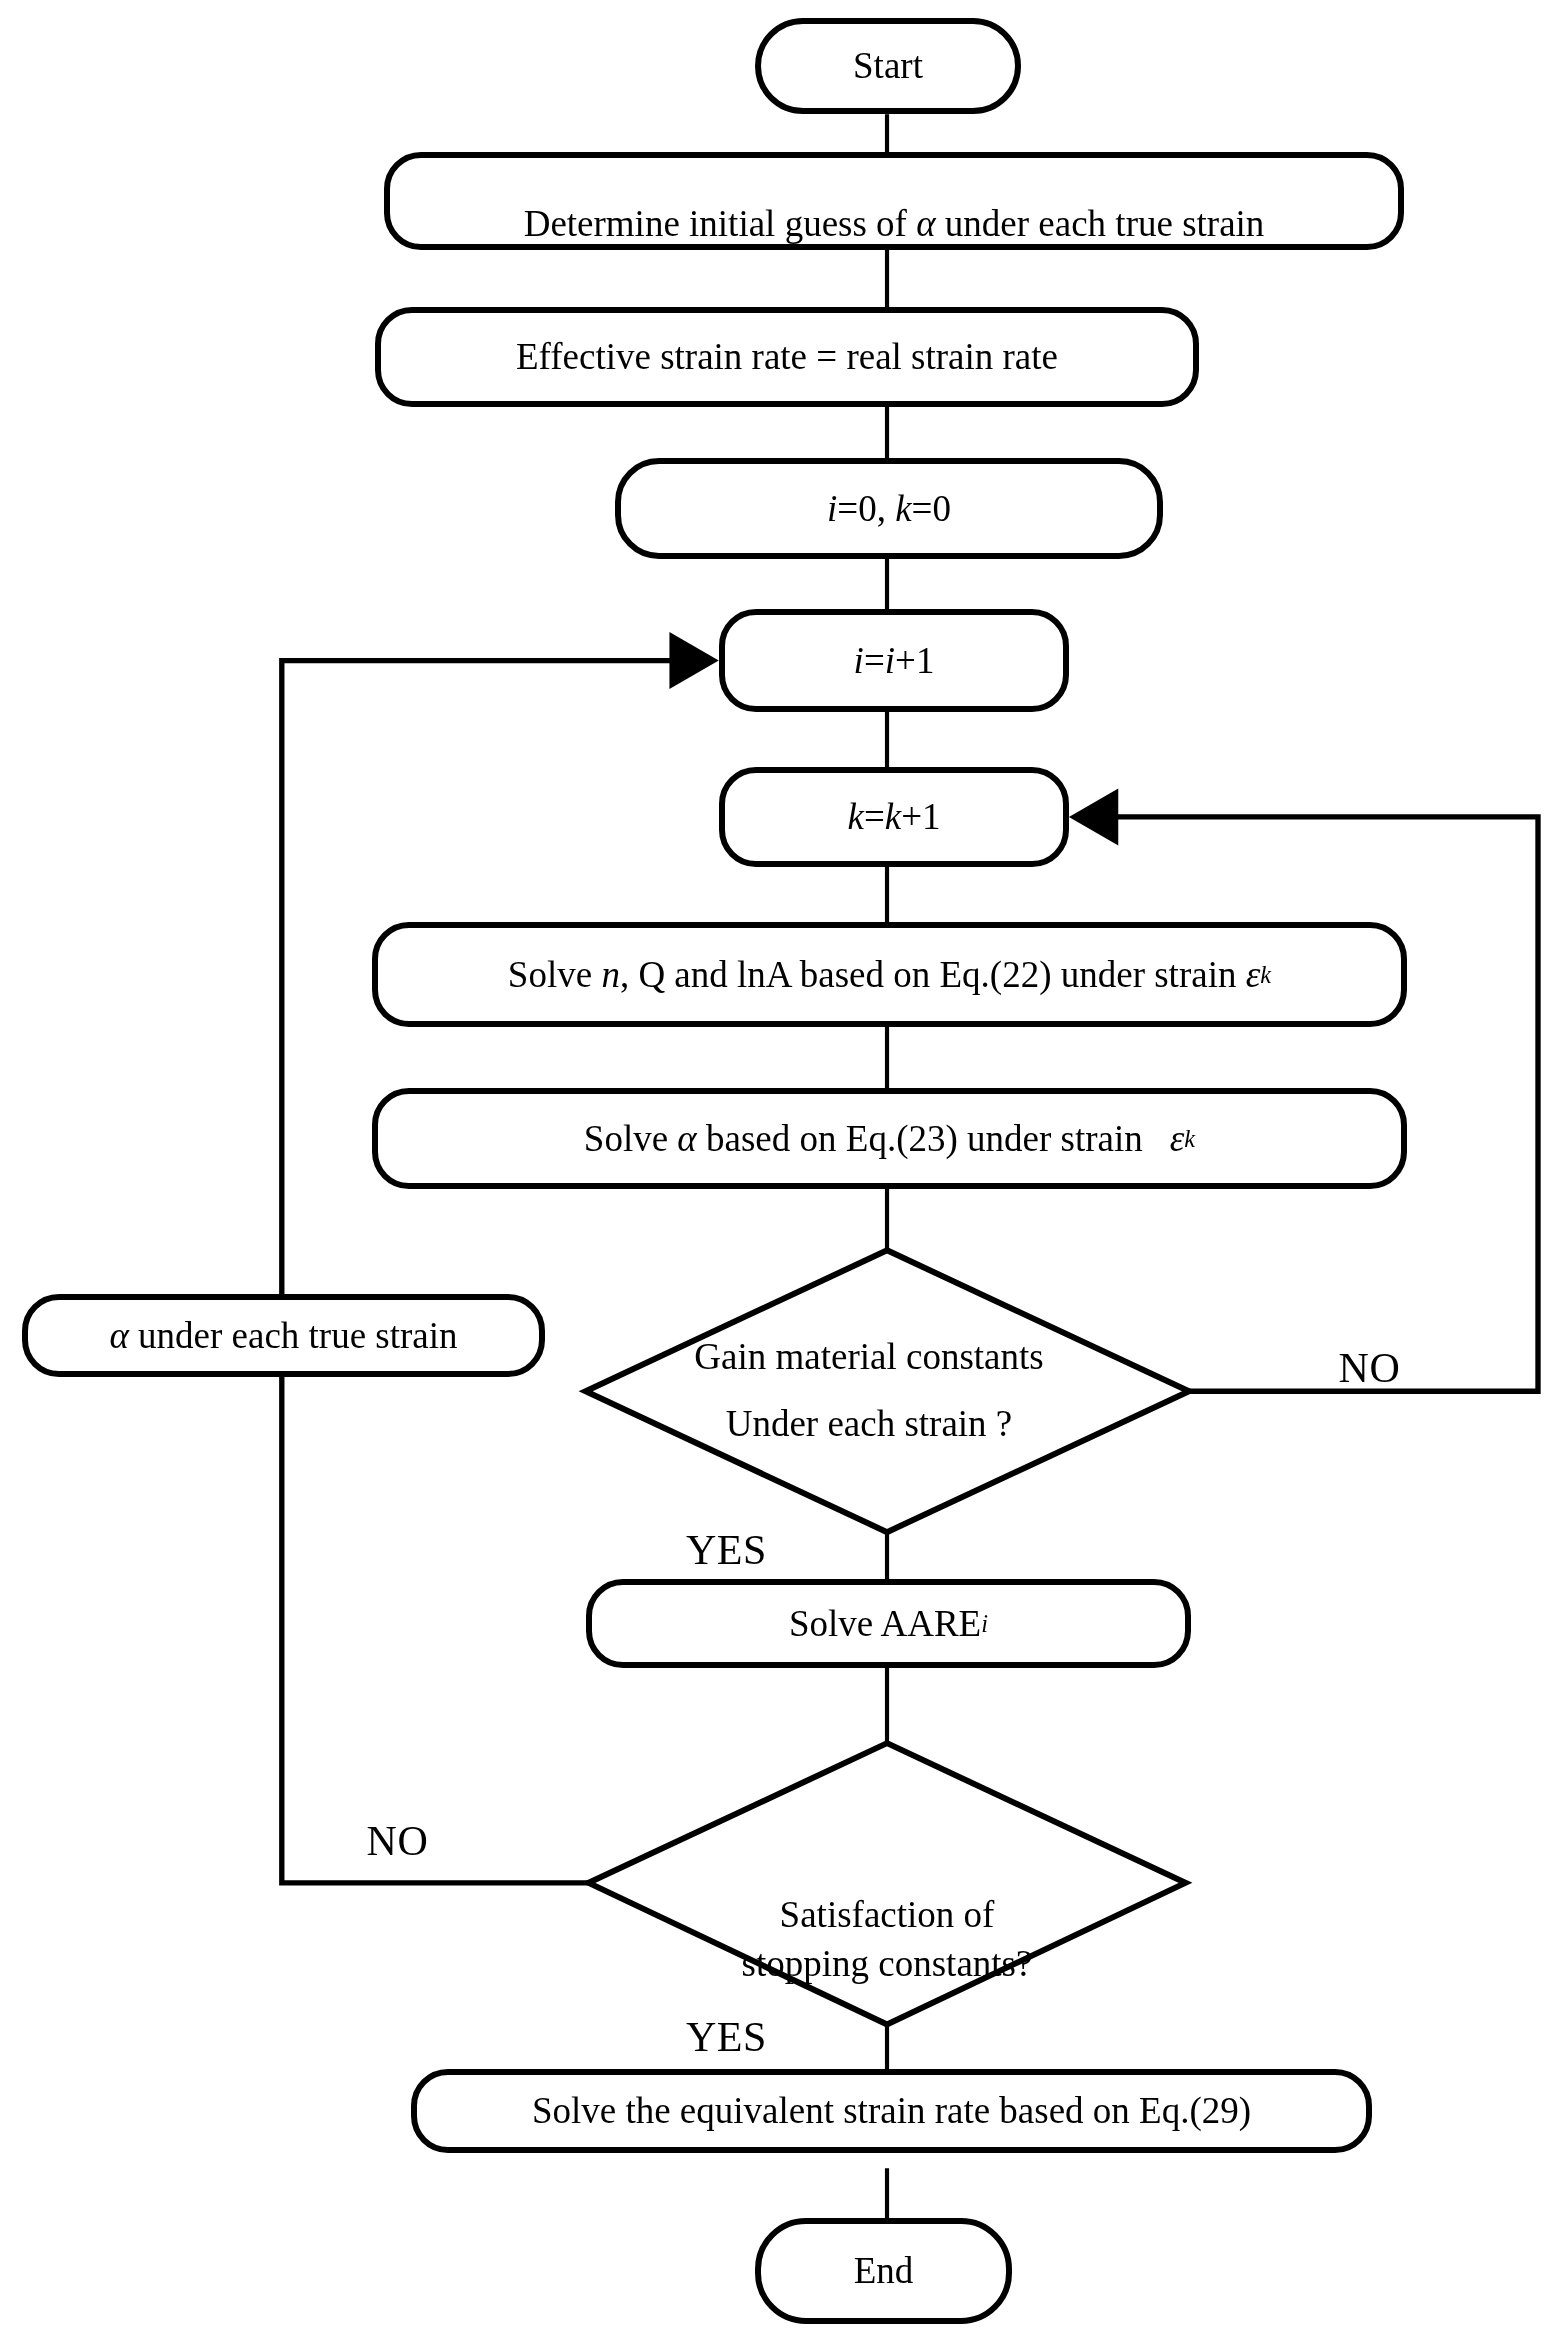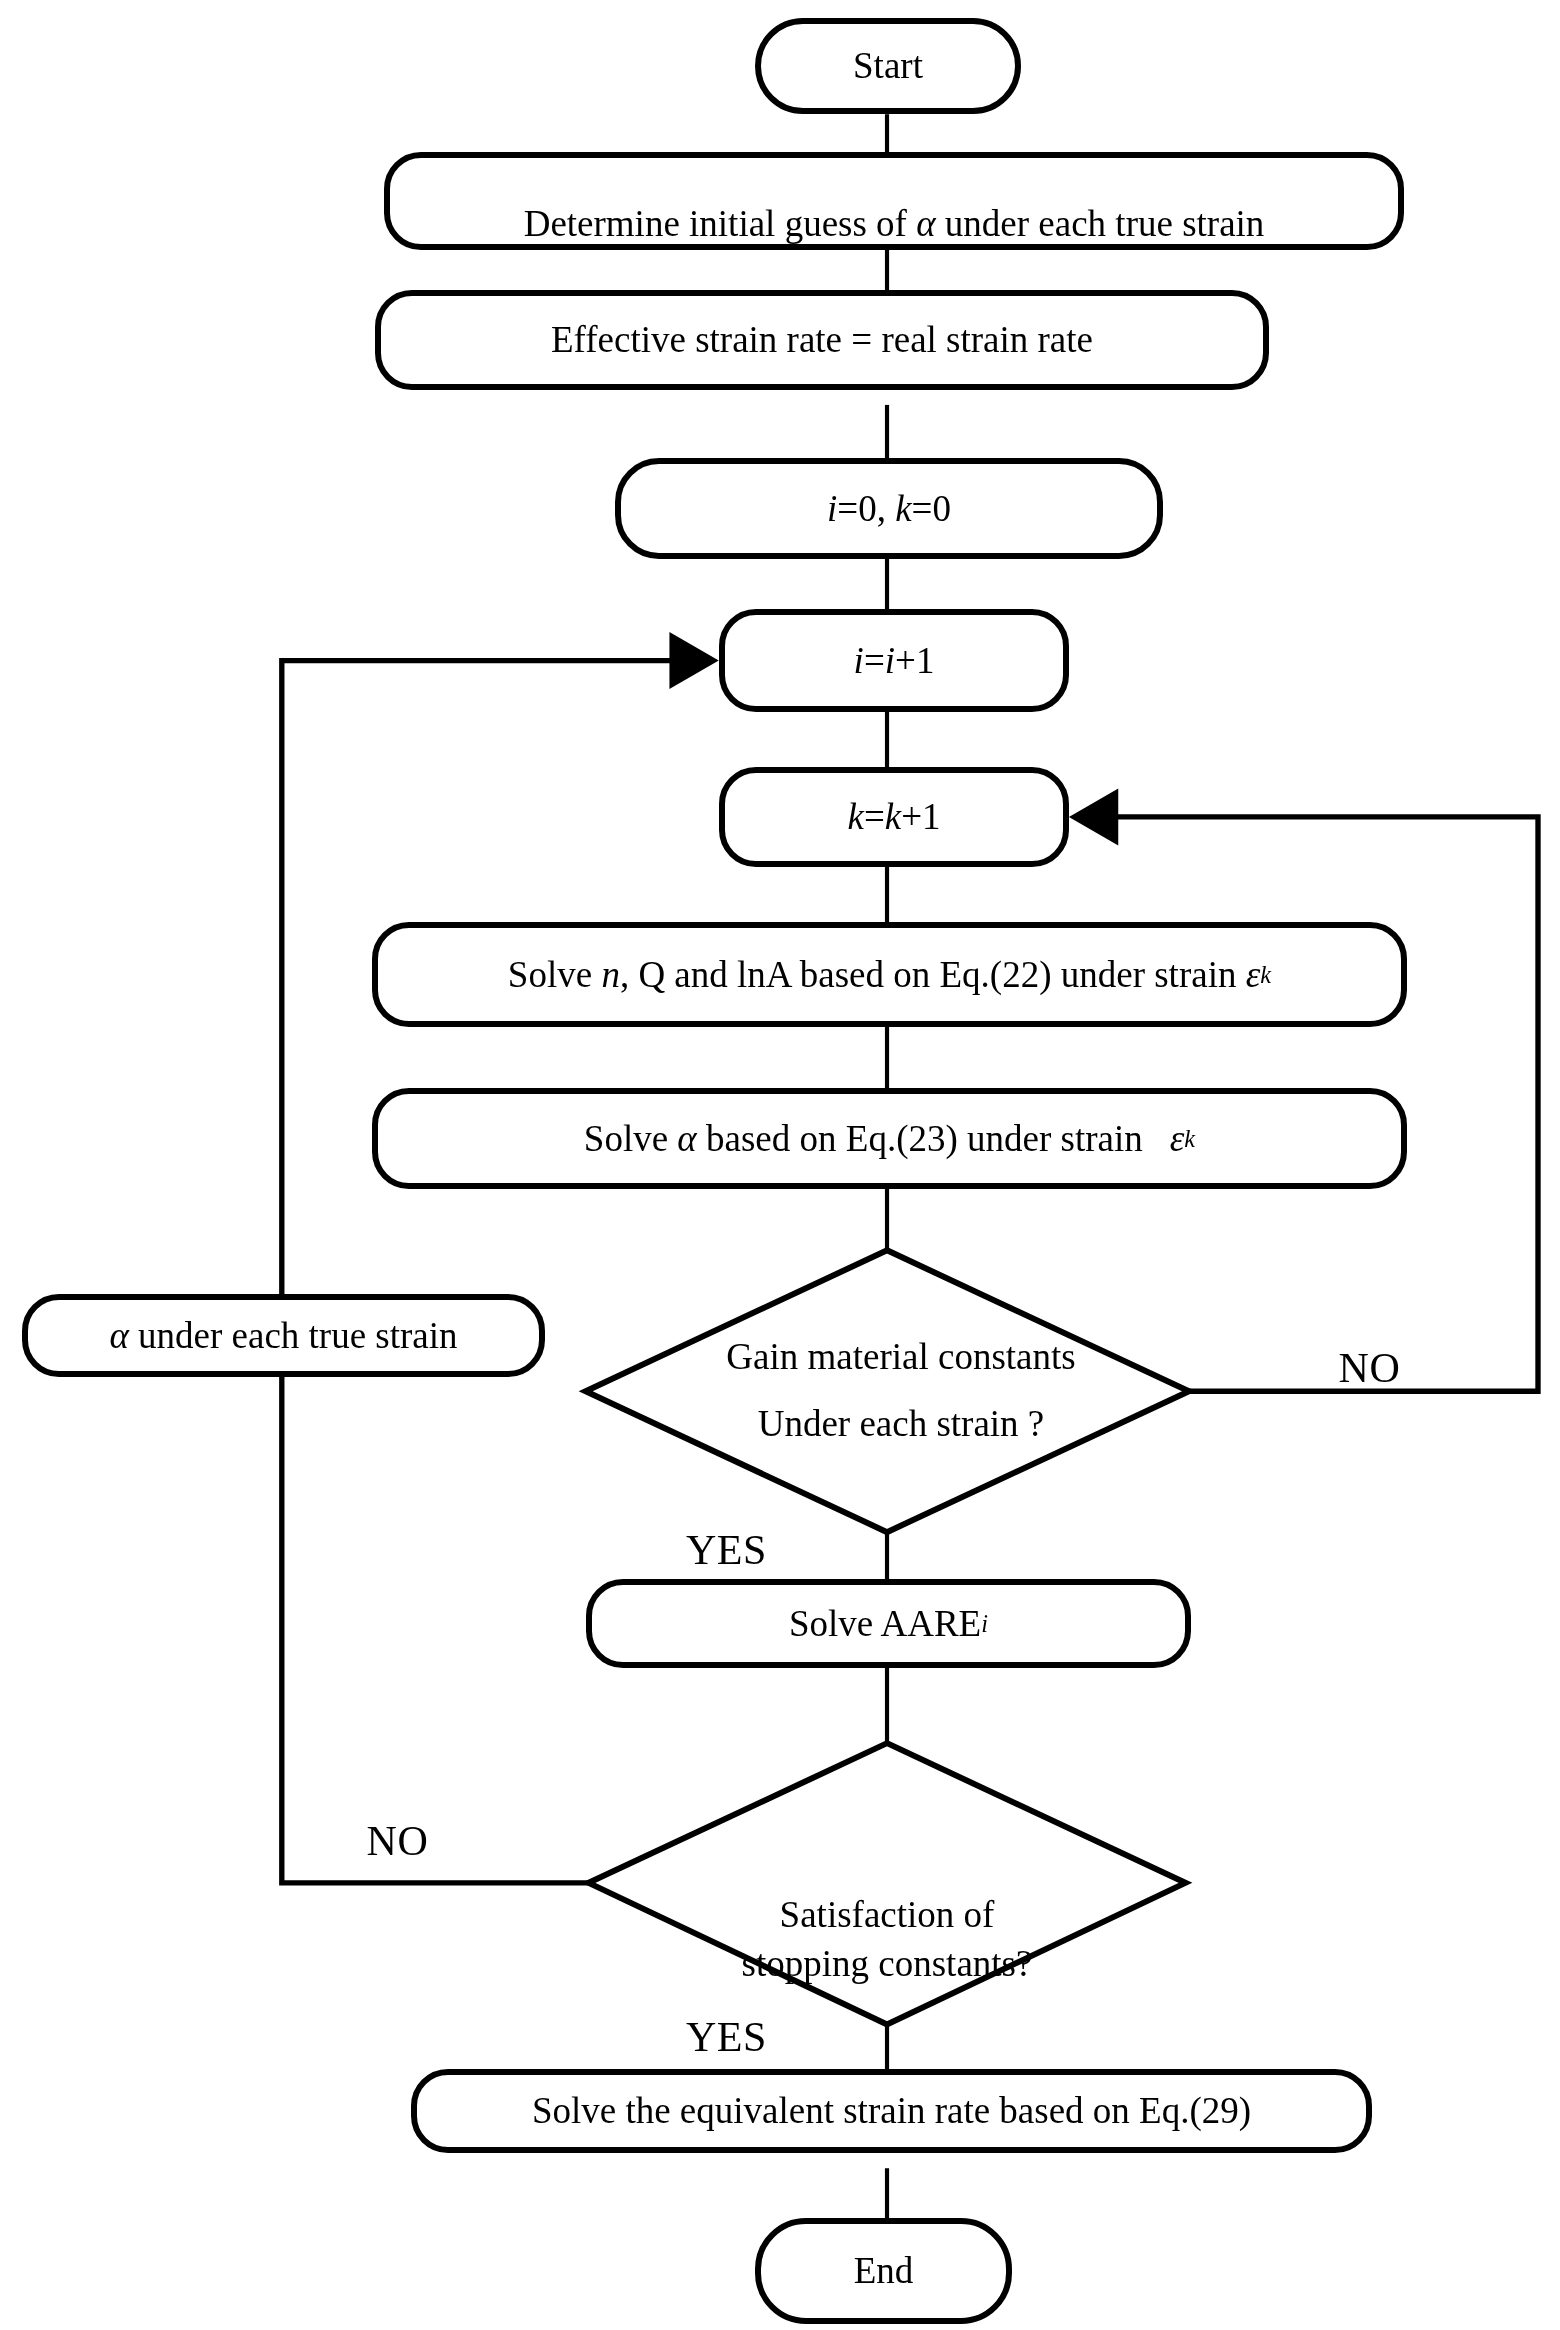--- a/index.html
+++ b/index.html
@@ -64,21 +64,21 @@
   <div class="node terminator" style="left:755px;top:18px;width:266px;height:96px;">
     <span>Start</span>
   </div>
 
   <div class="node" style="left:384px;top:152px;width:1020px;height:98px;align-items:flex-end;">
     <span>Determine initial guess of </span>
       <span class="it">α</span>
       <span> under each true strain</span>
   </div>
 
-  <div class="node" style="left:375px;top:290px;width:894px;height:100px;">
+  <div class="node" style="left:375px;top:307px;width:824px;height:100px;">
     <span>Effective strain rate = real strain rate</span>
   </div>
 
   <div class="node smallr" style="left:615px;top:458px;width:548px;height:101px;">
     <span class="it">i</span>
       <span>=0, </span>
       <span class="it">k</span>
       <span>=0</span>
   </div>
 
@@ -106,21 +106,21 @@
 
   <div class="node" style="left:372px;top:1088px;width:1035px;height:101px;">
     <span>Solve </span>
       <span class="it">α</span>
       <span> based on Eq.(23) under strain</span>
       <span class="gap"></span>
       <span class="it">ε</span>
       <sub class="sb">k</sub>
   </div>
 
-  <div class="dtext" style="left:663px;top:1302px;width:476px;height:178px;gap:18px;">
+  <div class="dtext" style="left:631px;top:1302px;width:476px;height:178px;gap:18px;">
     <div>Gain material constants</div>
     <div>Under each strain ?</div>
   </div>
 
   <div class="edge-label" style="left:667px;top:1527px;width:119px;height:45px;">
     <span>YES</span>
   </div>
 
   <div class="edge-label" style="left:1310px;top:1345px;width:119px;height:45px;">
     <span>NO</span>

